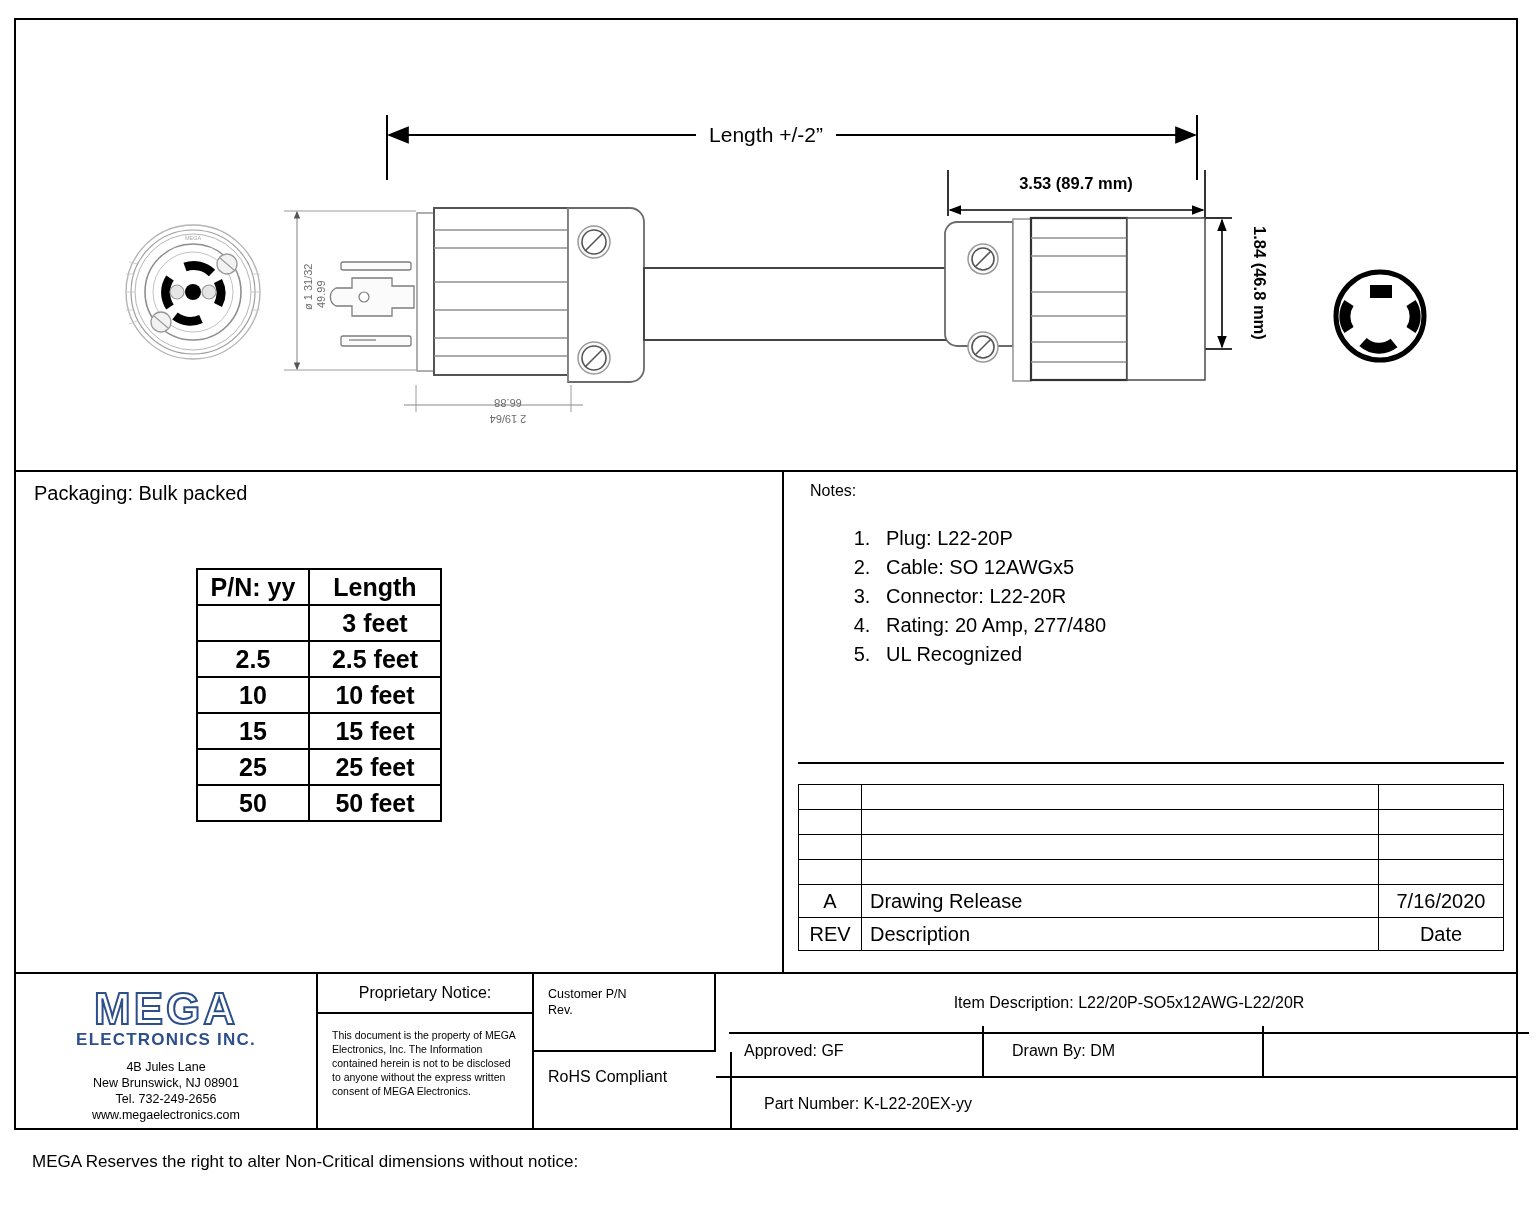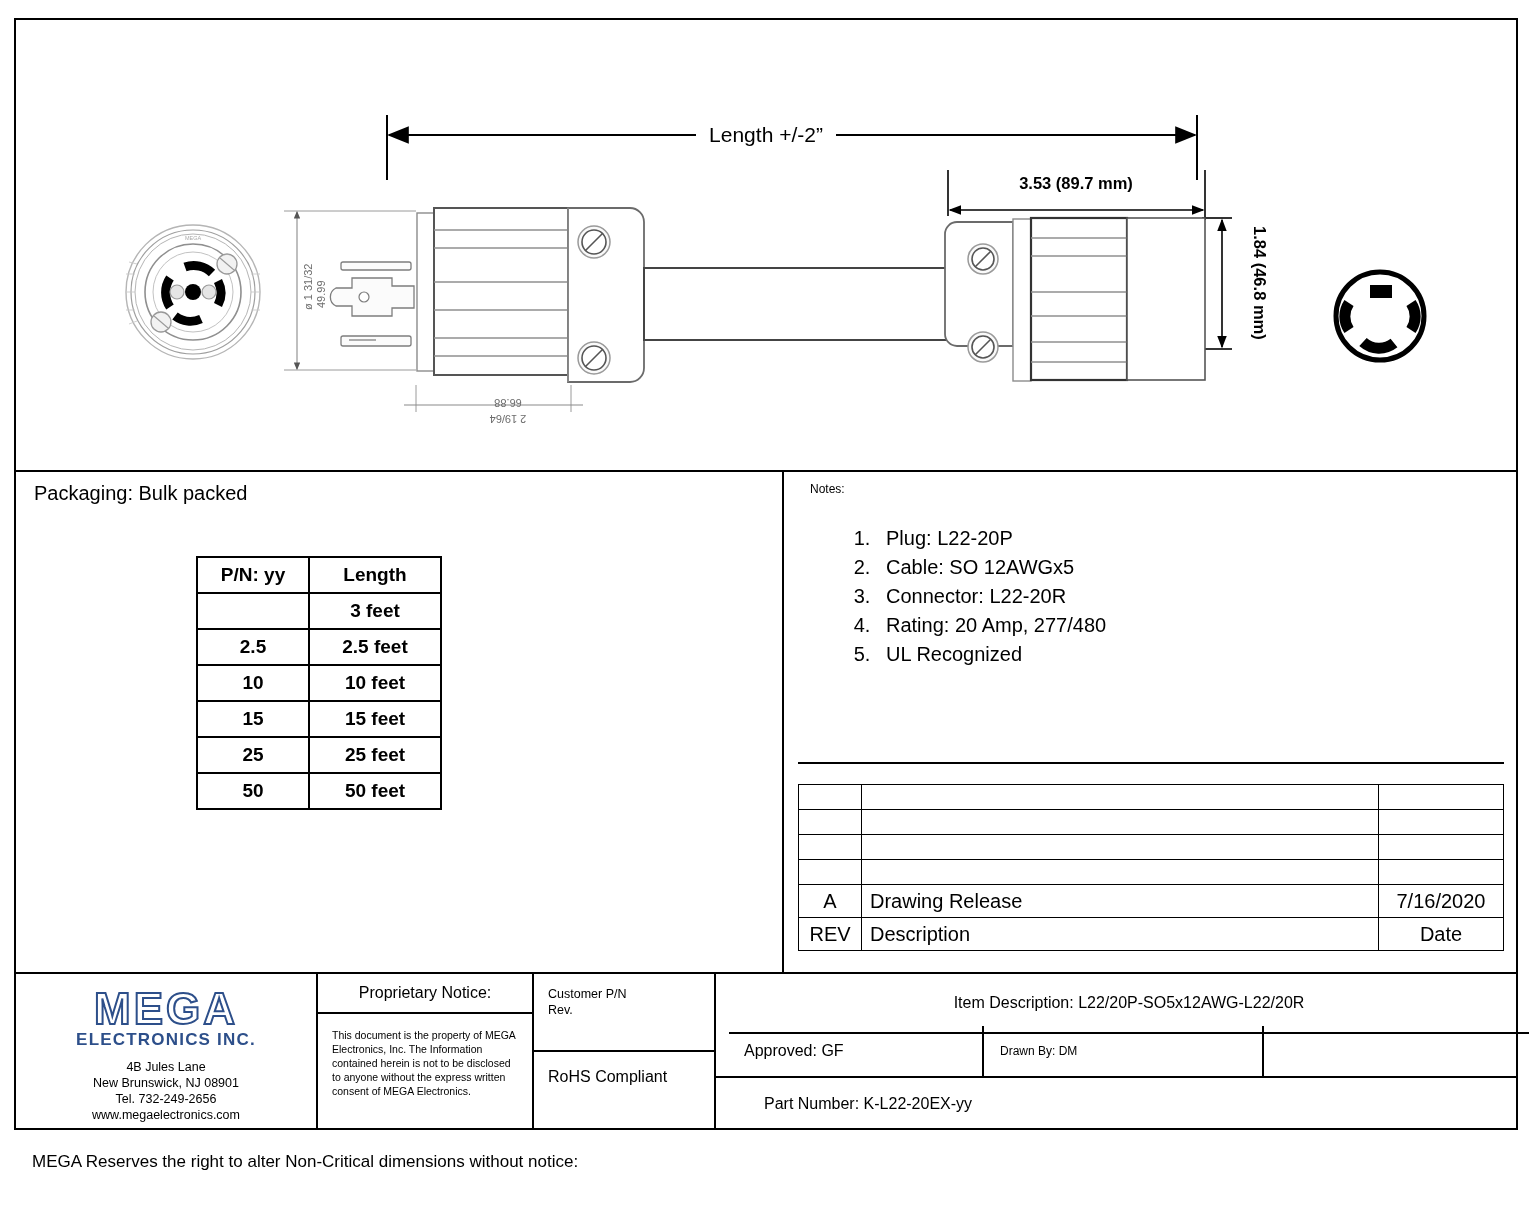--- a/index.html
+++ b/index.html
@@ -61,40 +61,40 @@
   .packaging-label {
     position: absolute;
     left: 18px;
     top: 10px;
     font-size: 20px;
   }
   
   .len-table {
     position: absolute;
     left: 180px;
-    top: 84px;
+    top: 96px;
     border-collapse: collapse;
     font-weight: bold;
-    font-size: 19px;
+    font-size: 25px;
   }
   .len-table td, .len-table th {
     border: 2px solid #000;
     height: 30px;
     text-align: center;
     padding: 2px 6px;
     font-weight: bold;
   }
   .len-table .c-pn { width: 98px; }
   .len-table .c-len { width: 118px; }
 
   .notes-label {
     position: absolute;
     left: 26px;
     top: 10px;
-    font-size: 12px;
+    font-size: 16px;
   }
   .notes-list {
     position: absolute;
     left: 58px;
     top: 52px;
     margin: 0;
     padding: 0 0 0 34px;
     font-size: 20px;
     line-height: 29px;
   }
@@ -180,21 +180,21 @@
   }
   .tb-cust {
     left: 518px; top: 0; width: 182px; height: 78px;
     border-right: 2px solid #000;
     border-bottom: 2px solid #000;
     padding: 12px 0 0 14px;
     font-size: 12.5px;
     line-height: 16px;
   }
   .tb-rohs {
-    left: 518px; top: 78px; width: 182px; height: 78px;
+    left: 518px; top: 78px; width: 198px; height: 78px;
     border-right: 2px solid #000;
     padding: 16px 0 0 14px;
     font-size: 16px;
   }
   .tb-item {
     left: 700px; top: 0; width: 800px; height: 60px;
     border-bottom: 2px solid #000;
     display: flex; align-items: center; justify-content: center;
     font-size: 16px;
     margin-left: 13px;
@@ -205,22 +205,22 @@
     border-bottom: 2px solid #000;
     display: flex; align-items: center;
     padding-left: 28px;
     font-size: 16px;
   }
   .tb-drawn {
     left: 968px; top: 52px; width: 280px; height: 52px;
     border-right: 2px solid #000;
     border-bottom: 2px solid #000;
     display: flex; align-items: center;
-    padding-left: 16px;
-    font-size: 12px;
+    padding-left: 28px;
+    font-size: 16px;
   }
   .tb-blank {
     left: 1248px; top: 52px; width: 252px; height: 52px;
     border-bottom: 2px solid #000;
   }
   .tb-part {
     left: 700px; top: 104px; width: 800px; height: 52px;
     display: flex; align-items: center;
     padding-left: 48px;
     font-size: 16px;

